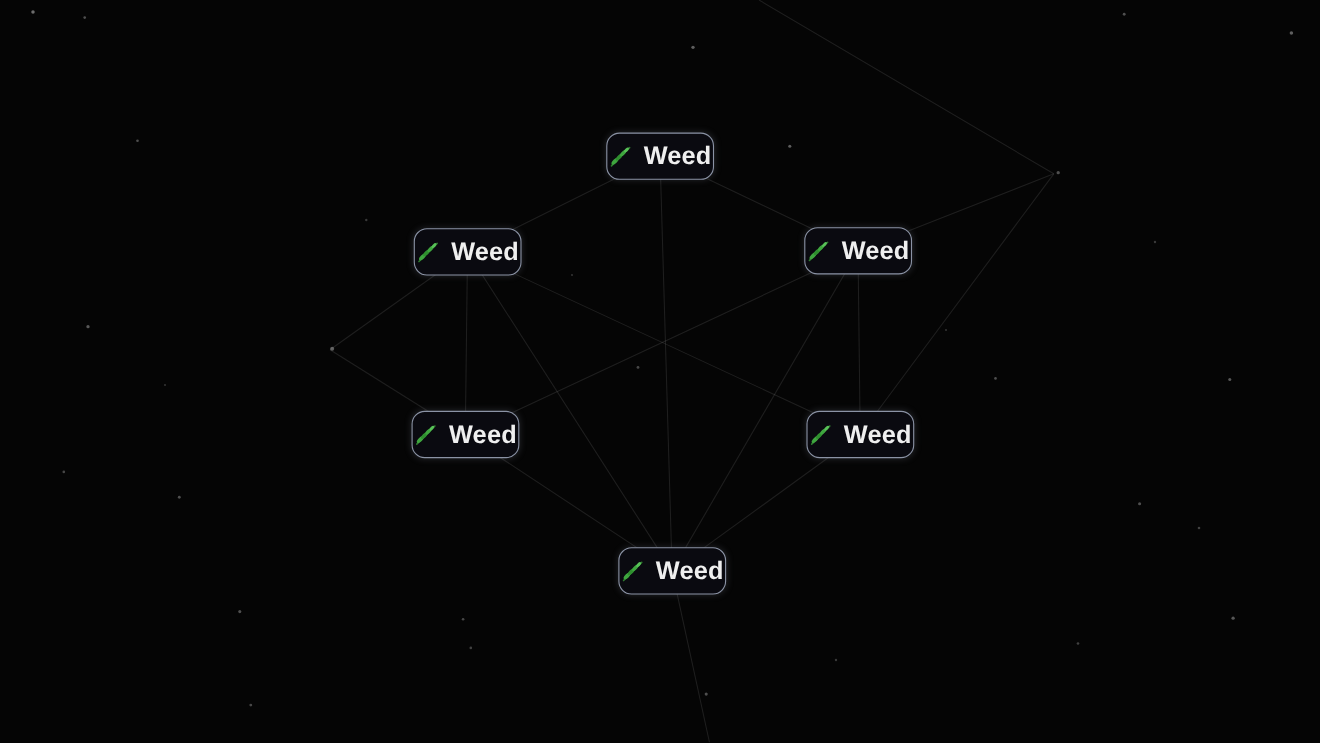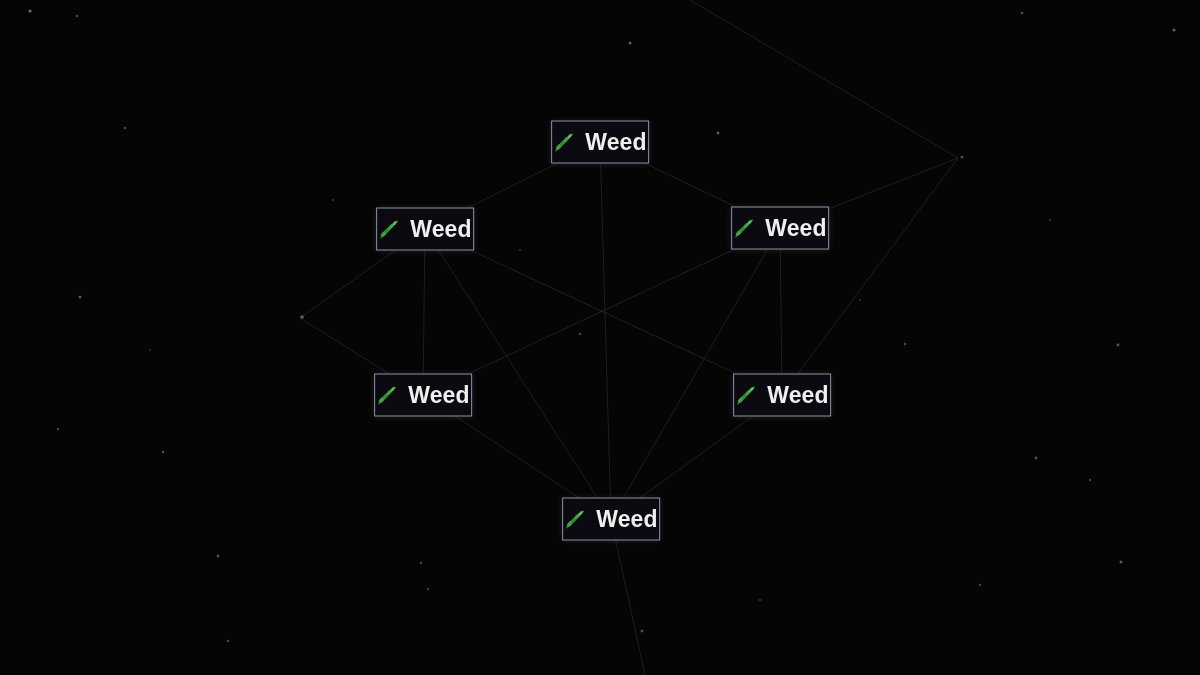--- a/index.html
+++ b/index.html
@@ -15,21 +15,21 @@
   .board { position: absolute; inset: 0; }
   svg.layer { position: absolute; top: 0; left: 0; display: block; }
   .node {
     position: absolute;
     transform: translate(-50%, -50%);
     display: flex;
     align-items: center;
     gap: 10px;
     padding: 9px 1px;
     border: 1.5px solid #8b93a5;
-    border-radius: 0;
+    border-radius: 12px;
     background: #0a0a10;
     box-shadow: 0 0 7px rgba(139,147,165,0.22);
     cursor: pointer;
     white-space: nowrap;
     user-select: none;
   }
   .node .icon { display: inline-flex; width: 22px; height: 22px; }
   .node .icon svg { width: 22px; height: 22px; }
   .node .label {
     font-size: 23px;

